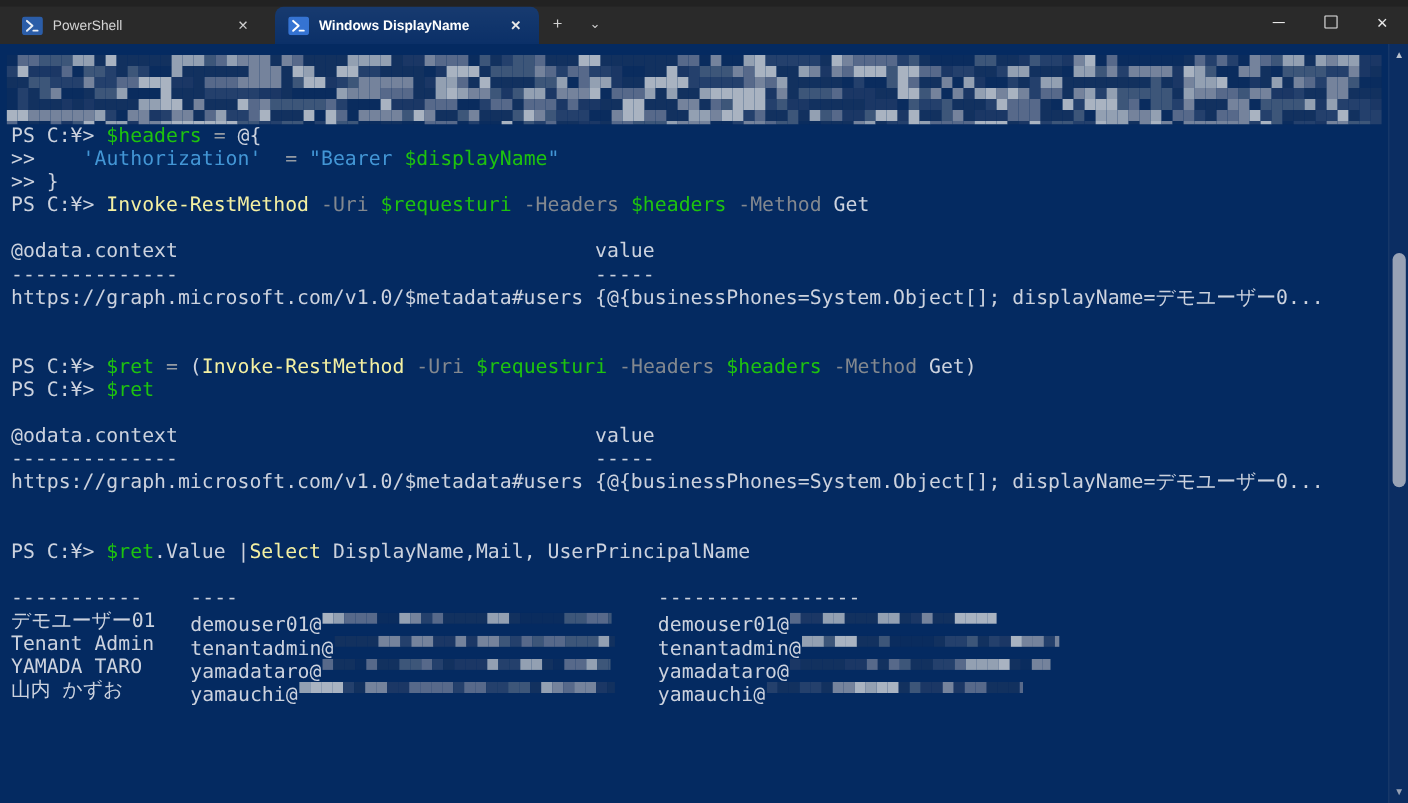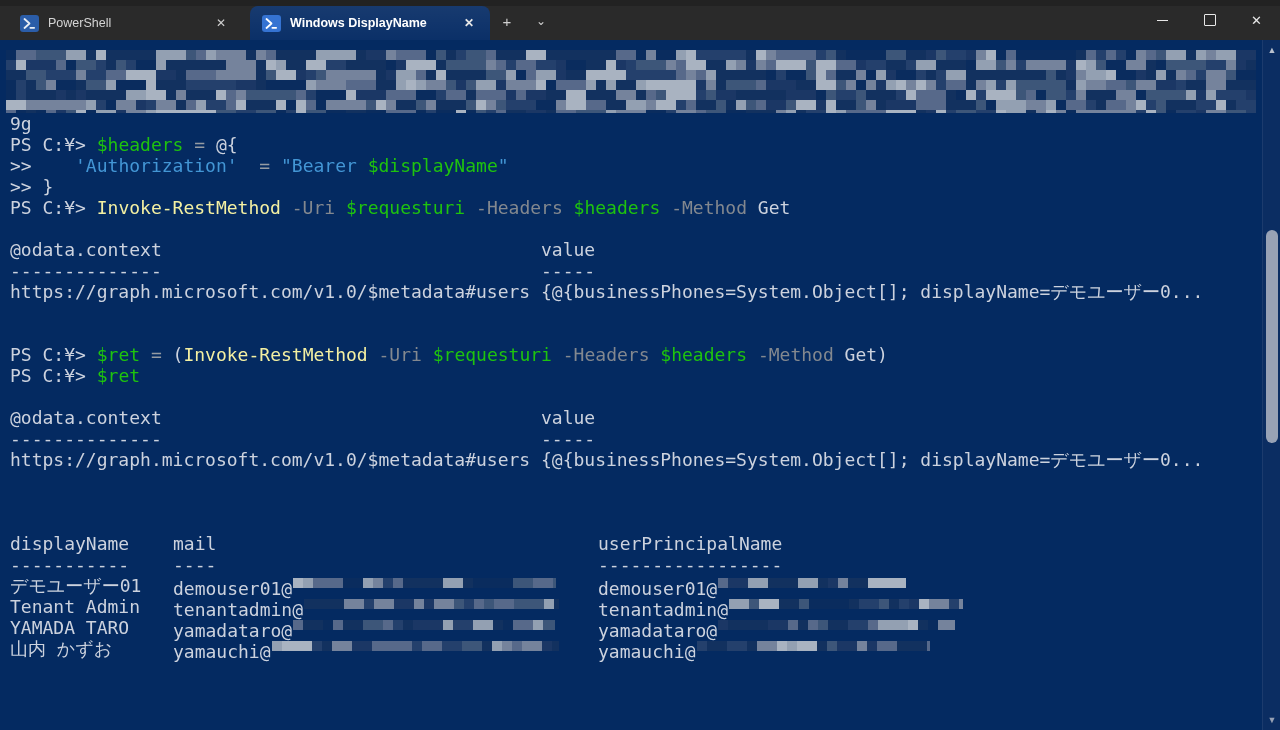--- a/index.html
+++ b/index.html
@@ -93,41 +93,40 @@
           <span class="maxbox"></span>
         </div>
       <div class="winbtn">
           <span class="xglyph">✕</span>
         </div>
     </div>
   </div>
 
   <div class="terminal">
       <div class="block-mosaic mosaic" style="width: 1252px; height: 63px;"><span class="mq" style="background:#0a2c5e"></span><span class="mq" style="background:#57698a"></span><span class="mq" style="background:#57698a"></span><span class="mq" style="background:#3d5679"></span><span class="mq" style="background:#3d5679"></span><span class="mq" style="background:#3d5679"></span><span class="mq" style="background:#93a0b2"></span><span class="mq" style="background:#93a0b2"></span><span class="mq" style="background:#12315f"></span><span class="mq" style="background:#a9b3c1"></span><span class="mq" style="background:#12315f"></span><span class="mq" style="background:#12315f"></span><span class="mq" style="background:#12315f"></span><span class="mq" style="background:#12315f"></span><span class="mq" style="background:#12315f"></span><span class="mq" style="background:#93a0b2"></span><span class="mq" style="background:#93a0b2"></span><span class="mq" style="background:#93a0b2"></span><span class="mq" style="background:#3d5679"></span><span class="mq" style="background:#57698a"></span><span class="mq" style="background:#93a0b2"></span><span class="mq" style="background:#75839c"></span><span class="mq" style="background:#75839c"></span><span class="mq" style="background:#75839c"></span><span class="mq" style="background:#12315f"></span><span class="mq" style="background:#75839c"></span><span class="mq" style="background:#57698a"></span><span class="mq" style="background:#12315f"></span><span class="mq" style="background:#12315f"></span><span class="mq" style="background:#12315f"></span><span class="mq" style="background:#12315f"></span><span class="mq" style="background:#93a0b2"></span><span class="mq" style="background:#93a0b2"></span><span class="mq" style="background:#93a0b2"></span><span class="mq" style="background:#93a0b2"></span><span class="mq" style="background:#12315f"></span><span class="mq" style="background:#1b3765"></span><span class="mq" style="background:#1b3765"></span><span class="mq" style="background:#75839c"></span><span class="mq" style="background:#57698a"></span><span class="mq" style="background:#57698a"></span><span class="mq" style="background:#57698a"></span><span class="mq" style="background:#0a2c5e"></span><span class="mq" style="background:#3d5679"></span><span class="mq" style="background:#12315f"></span><span class="mq" style="background:#24406c"></span><span class="mq" style="background:#3d5679"></span><span class="mq" style="background:#3d5679"></span><span class="mq" style="background:#57698a"></span><span class="mq" style="background:#12315f"></span><span class="mq" style="background:#12315f"></span><span class="mq" style="background:#12315f"></span><span class="mq" style="background:#a9b3c1"></span><span class="mq" style="background:#a9b3c1"></span><span class="mq" style="background:#12315f"></span><span class="mq" style="background:#12315f"></span><span class="mq" style="background:#12315f"></span><span class="mq" style="background:#12315f"></span><span class="mq" style="background:#12315f"></span><span class="mq" style="background:#12315f"></span><span class="mq" style="background:#12315f"></span><span class="mq" style="background:#57698a"></span><span class="mq" style="background:#57698a"></span><span class="mq" style="background:#0a2c5e"></span><span class="mq" style="background:#75839c"></span><span class="mq" style="background:#0a2c5e"></span><span class="mq" style="background:#0a2c5e"></span><span class="mq" style="background:#93a0b2"></span><span class="mq" style="background:#a9b3c1"></span><span class="mq" style="background:#24406c"></span><span class="mq" style="background:#24406c"></span><span class="mq" style="background:#24406c"></span><span class="mq" style="background:#24406c"></span><span class="mq" style="background:#24406c"></span><span class="mq" style="background:#12315f"></span><span class="mq" style="background:#a9b3c1"></span><span class="mq" style="background:#75839c"></span><span class="mq" style="background:#57698a"></span><span class="mq" style="background:#57698a"></span><span class="mq" style="background:#57698a"></span><span class="mq" style="background:#57698a"></span><span class="mq" style="background:#24406c"></span><span class="mq" style="background:#3d5679"></span><span class="mq" style="background:#12315f"></span><span class="mq" style="background:#0a2c5e"></span><span class="mq" style="background:#0a2c5e"></span><span class="mq" style="background:#0a2c5e"></span><span class="mq" style="background:#0a2c5e"></span><span class="mq" style="background:#3d5679"></span><span class="mq" style="background:#3d5679"></span><span class="mq" style="background:#12315f"></span><span class="mq" style="background:#12315f"></span><span class="mq" style="background:#1b3765"></span><span class="mq" style="background:#3d5679"></span><span class="mq" style="background:#24406c"></span><span class="mq" style="background:#24406c"></span><span class="mq" style="background:#1b3765"></span><span class="mq" style="background:#75839c"></span><span class="mq" style="background:#a9b3c1"></span><span class="mq" style="background:#0a2c5e"></span><span class="mq" style="background:#57698a"></span><span class="mq" style="background:#0a2c5e"></span><span class="mq" style="background:#0a2c5e"></span><span class="mq" style="background:#0a2c5e"></span><span class="mq" style="background:#0a2c5e"></span><span class="mq" style="background:#0a2c5e"></span><span class="mq" style="background:#0a2c5e"></span><span class="mq" style="background:#12315f"></span><span class="mq" style="background:#57698a"></span><span class="mq" style="background:#24406c"></span><span class="mq" style="background:#57698a"></span><span class="mq" style="background:#24406c"></span><span class="mq" style="background:#0a2c5e"></span><span class="mq" style="background:#75839c"></span><span class="mq" style="background:#57698a"></span><span class="mq" style="background:#3d5679"></span><span class="mq" style="background:#93a0b2"></span><span class="mq" style="background:#93a0b2"></span><span class="mq" style="background:#12315f"></span><span class="mq" style="background:#93a0b2"></span><span class="mq" style="background:#75839c"></span><span class="mq" style="background:#93a0b2"></span><span class="mq" style="background:#93a0b2"></span><span class="mq" style="background:#1b3765"></span><span class="mq" style="background:#1b3765"></span><span class="mq" style="background:#24406c"></span><span class="mq" style="background:#a9b3c1"></span><span class="mq" style="background:#1b3765"></span><span class="mq" style="background:#1b3765"></span><span class="mq" style="background:#1b3765"></span><span class="mq" style="background:#57698a"></span><span class="mq" style="background:#0a2c5e"></span><span class="mq" style="background:#3d5679"></span><span class="mq" style="background:#3d5679"></span><span class="mq" style="background:#24406c"></span><span class="mq" style="background:#12315f"></span><span class="mq" style="background:#3d5679"></span><span class="mq" style="background:#24406c"></span><span class="mq" style="background:#0a2c5e"></span><span class="mq" style="background:#0a2c5e"></span><span class="mq" style="background:#93a0b2"></span><span class="mq" style="background:#12315f"></span><span class="mq" style="background:#12315f"></span><span class="mq" style="background:#12315f"></span><span class="mq" style="background:#12315f"></span><span class="mq" style="background:#12315f"></span><span class="mq" style="background:#12315f"></span><span class="mq" style="background:#75839c"></span><span class="mq" style="background:#75839c"></span><span class="mq" style="background:#75839c"></span><span class="mq" style="background:#12315f"></span><span class="mq" style="background:#a9b3c1"></span><span class="mq" style="background:#93a0b2"></span><span class="mq" style="background:#12315f"></span><span class="mq" style="background:#12315f"></span><span class="mq" style="background:#a9b3c1"></span><span class="mq" style="background:#a9b3c1"></span><span class="mq" style="background:#24406c"></span><span class="mq" style="background:#24406c"></span><span class="mq" style="background:#12315f"></span><span class="mq" style="background:#12315f"></span><span class="mq" style="background:#12315f"></span><span class="mq" style="background:#12315f"></span><span class="mq" style="background:#0a2c5e"></span><span class="mq" style="background:#1b3765"></span><span class="mq" style="background:#a9b3c1"></span><span class="mq" style="background:#a9b3c1"></span><span class="mq" style="background:#a9b3c1"></span><span class="mq" style="background:#12315f"></span><span class="mq" style="background:#3d5679"></span><span class="mq" style="background:#3d5679"></span><span class="mq" style="background:#3d5679"></span><span class="mq" style="background:#3d5679"></span><span class="mq" style="background:#75839c"></span><span class="mq" style="background:#57698a"></span><span class="mq" style="background:#24406c"></span><span class="mq" style="background:#57698a"></span><span class="mq" style="background:#57698a"></span><span class="mq" style="background:#24406c"></span><span class="mq" style="background:#24406c"></span><span class="mq" style="background:#1b3765"></span><span class="mq" style="background:#0a2c5e"></span><span class="mq" style="background:#0a2c5e"></span><span class="mq" style="background:#12315f"></span><span class="mq" style="background:#12315f"></span><span class="mq" style="background:#a9b3c1"></span><span class="mq" style="background:#1b3765"></span><span class="mq" style="background:#24406c"></span><span class="mq" style="background:#3d5679"></span><span class="mq" style="background:#3d5679"></span><span class="mq" style="background:#3d5679"></span><span class="mq" style="background:#75839c"></span><span class="mq" style="background:#57698a"></span><span class="mq" style="background:#a9b3c1"></span><span class="mq" style="background:#a9b3c1"></span><span class="mq" style="background:#12315f"></span><span class="mq" style="background:#12315f"></span><span class="mq" style="background:#93a0b2"></span><span class="mq" style="background:#75839c"></span><span class="mq" style="background:#1b3765"></span><span class="mq" style="background:#75839c"></span><span class="mq" style="background:#57698a"></span><span class="mq" style="background:#a9b3c1"></span><span class="mq" style="background:#a9b3c1"></span><span class="mq" style="background:#a9b3c1"></span><span class="mq" style="background:#3d5679"></span><span class="mq" style="background:#a9b3c1"></span><span class="mq" style="background:#a9b3c1"></span><span class="mq" style="background:#57698a"></span><span class="mq" style="background:#57698a"></span><span class="mq" style="background:#1b3765"></span><span class="mq" style="background:#24406c"></span><span class="mq" style="background:#24406c"></span><span class="mq" style="background:#12315f"></span><span class="mq" style="background:#12315f"></span><span class="mq" style="background:#24406c"></span><span class="mq" style="background:#93a0b2"></span><span class="mq" style="background:#93a0b2"></span><span class="mq" style="background:#12315f"></span><span class="mq" style="background:#12315f"></span><span class="mq" style="background:#12315f"></span><span class="mq" style="background:#0a2c5e"></span><span class="mq" style="background:#93a0b2"></span><span class="mq" style="background:#93a0b2"></span><span class="mq" style="background:#3d5679"></span><span class="mq" style="background:#75839c"></span><span class="mq" style="background:#24406c"></span><span class="mq" style="background:#75839c"></span><span class="mq" style="background:#75839c"></span><span class="mq" style="background:#75839c"></span><span class="mq" style="background:#75839c"></span><span class="mq" style="background:#1b3765"></span><span class="mq" style="background:#a9b3c1"></span><span class="mq" style="background:#93a0b2"></span><span class="mq" style="background:#3d5679"></span><span class="mq" style="background:#0a2c5e"></span><span class="mq" style="background:#0a2c5e"></span><span class="mq" style="background:#75839c"></span><span class="mq" style="background:#75839c"></span><span class="mq" style="background:#12315f"></span><span class="mq" style="background:#0a2c5e"></span><span class="mq" style="background:#3d5679"></span><span class="mq" style="background:#3d5679"></span><span class="mq" style="background:#3d5679"></span><span class="mq" style="background:#3d5679"></span><span class="mq" style="background:#24406c"></span><span class="mq" style="background:#24406c"></span><span class="mq" style="background:#75839c"></span><span class="mq" style="background:#1b3765"></span><span class="mq" style="background:#12315f"></span><span class="mq" style="background:#12315f"></span><span class="mq" style="background:#12315f"></span><span class="mq" style="background:#3d5679"></span><span class="mq" style="background:#3d5679"></span><span class="mq" style="background:#24406c"></span><span class="mq" style="background:#24406c"></span><span class="mq" style="background:#24406c"></span><span class="mq" style="background:#75839c"></span><span class="mq" style="background:#24406c"></span><span class="mq" style="background:#24406c"></span><span class="mq" style="background:#57698a"></span><span class="mq" style="background:#57698a"></span><span class="mq" style="background:#a9b3c1"></span><span class="mq" style="background:#a9b3c1"></span><span class="mq" style="background:#a9b3c1"></span><span class="mq" style="background:#1b3765"></span><span class="mq" style="background:#1b3765"></span><span class="mq" style="background:#12315f"></span><span class="mq" style="background:#57698a"></span><span class="mq" style="background:#57698a"></span><span class="mq" style="background:#57698a"></span><span class="mq" style="background:#75839c"></span><span class="mq" style="background:#75839c"></span><span class="mq" style="background:#75839c"></span><span class="mq" style="background:#75839c"></span><span class="mq" style="background:#12315f"></span><span class="mq" style="background:#3d5679"></span><span class="mq" style="background:#a9b3c1"></span><span class="mq" style="background:#a9b3c1"></span><span class="mq" style="background:#1b3765"></span><span class="mq" style="background:#24406c"></span><span class="mq" style="background:#3d5679"></span><span class="mq" style="background:#75839c"></span><span class="mq" style="background:#75839c"></span><span class="mq" style="background:#75839c"></span><span class="mq" style="background:#75839c"></span><span class="mq" style="background:#75839c"></span><span class="mq" style="background:#12315f"></span><span class="mq" style="background:#1b3765"></span><span class="mq" style="background:#93a0b2"></span><span class="mq" style="background:#93a0b2"></span><span class="mq" style="background:#57698a"></span><span class="mq" style="background:#12315f"></span><span class="mq" style="background:#a9b3c1"></span><span class="mq" style="background:#12315f"></span><span class="mq" style="background:#12315f"></span><span class="mq" style="background:#12315f"></span><span class="mq" style="background:#12315f"></span><span class="mq" style="background:#3d5679"></span><span class="mq" style="background:#3d5679"></span><span class="mq" style="background:#93a0b2"></span><span class="mq" style="background:#0a2c5e"></span><span class="mq" style="background:#57698a"></span><span class="mq" style="background:#93a0b2"></span><span class="mq" style="background:#93a0b2"></span><span class="mq" style="background:#1b3765"></span><span class="mq" style="background:#12315f"></span><span class="mq" style="background:#12315f"></span><span class="mq" style="background:#a9b3c1"></span><span class="mq" style="background:#a9b3c1"></span><span class="mq" style="background:#a9b3c1"></span><span class="mq" style="background:#a9b3c1"></span><span class="mq" style="background:#24406c"></span><span class="mq" style="background:#24406c"></span><span class="mq" style="background:#24406c"></span><span class="mq" style="background:#24406c"></span><span class="mq" style="background:#24406c"></span><span class="mq" style="background:#57698a"></span><span class="mq" style="background:#75839c"></span><span class="mq" style="background:#57698a"></span><span class="mq" style="background:#93a0b2"></span><span class="mq" style="background:#12315f"></span><span class="mq" style="background:#12315f"></span><span class="mq" style="background:#12315f"></span><span class="mq" style="background:#12315f"></span><span class="mq" style="background:#12315f"></span><span class="mq" style="background:#0a2c5e"></span><span class="mq" style="background:#24406c"></span><span class="mq" style="background:#0a2c5e"></span><span class="mq" style="background:#0a2c5e"></span><span class="mq" style="background:#3d5679"></span><span class="mq" style="background:#a9b3c1"></span><span class="mq" style="background:#57698a"></span><span class="mq" style="background:#12315f"></span><span class="mq" style="background:#12315f"></span><span class="mq" style="background:#75839c"></span><span class="mq" style="background:#0a2c5e"></span><span class="mq" style="background:#93a0b2"></span><span class="mq" style="background:#1b3765"></span><span class="mq" style="background:#0a2c5e"></span><span class="mq" style="background:#0a2c5e"></span><span class="mq" style="background:#24406c"></span><span class="mq" style="background:#12315f"></span><span class="mq" style="background:#24406c"></span><span class="mq" style="background:#93a0b2"></span><span class="mq" style="background:#93a0b2"></span><span class="mq" style="background:#12315f"></span><span class="mq" style="background:#12315f"></span><span class="mq" style="background:#12315f"></span><span class="mq" style="background:#12315f"></span><span class="mq" style="background:#12315f"></span><span class="mq" style="background:#12315f"></span><span class="mq" style="background:#12315f"></span><span class="mq" style="background:#12315f"></span><span class="mq" style="background:#3d5679"></span><span class="mq" style="background:#12315f"></span><span class="mq" style="background:#1b3765"></span><span class="mq" style="background:#75839c"></span><span class="mq" style="background:#93a0b2"></span><span class="mq" style="background:#93a0b2"></span><span class="mq" style="background:#a9b3c1"></span><span class="mq" style="background:#0a2c5e"></span><span class="mq" style="background:#0a2c5e"></span><span class="mq" style="background:#1b3765"></span><span class="mq" style="background:#12315f"></span><span class="mq" style="background:#93a0b2"></span><span class="mq" style="background:#12315f"></span><span class="mq" style="background:#75839c"></span><span class="mq" style="background:#57698a"></span><span class="mq" style="background:#24406c"></span><span class="mq" style="background:#75839c"></span><span class="mq" style="background:#75839c"></span><span class="mq" style="background:#3d5679"></span><span class="mq" style="background:#0a2c5e"></span><span class="mq" style="background:#0a2c5e"></span><span class="mq" style="background:#0a2c5e"></span><span class="mq" style="background:#24406c"></span><span class="mq" style="background:#12315f"></span><span class="mq" style="background:#3d5679"></span><span class="mq" style="background:#75839c"></span><span class="mq" style="background:#0a2c5e"></span><span class="mq" style="background:#0a2c5e"></span><span class="mq" style="background:#12315f"></span><span class="mq" style="background:#3d5679"></span><span class="mq" style="background:#3d5679"></span><span class="mq" style="background:#93a0b2"></span><span class="mq" style="background:#0a2c5e"></span><span class="mq" style="background:#0a2c5e"></span><span class="mq" style="background:#0a2c5e"></span><span class="mq" style="background:#a9b3c1"></span><span class="mq" style="background:#12315f"></span><span class="mq" style="background:#12315f"></span><span class="mq" style="background:#12315f"></span><span class="mq" style="background:#24406c"></span><span class="mq" style="background:#24406c"></span><span class="mq" style="background:#24406c"></span><span class="mq" style="background:#24406c"></span><span class="mq" style="background:#24406c"></span><span class="mq" style="background:#1b3765"></span><span class="mq" style="background:#1b3765"></span><span class="mq" style="background:#12315f"></span><span class="mq" style="background:#0a2c5e"></span><span class="mq" style="background:#0a2c5e"></span><span class="mq" style="background:#0a2c5e"></span><span class="mq" style="background:#0a2c5e"></span><span class="mq" style="background:#93a0b2"></span><span class="mq" style="background:#75839c"></span><span class="mq" style="background:#75839c"></span><span class="mq" style="background:#75839c"></span><span class="mq" style="background:#57698a"></span><span class="mq" style="background:#57698a"></span><span class="mq" style="background:#57698a"></span><span class="mq" style="background:#12315f"></span><span class="mq" style="background:#12315f"></span><span class="mq" style="background:#93a0b2"></span><span class="mq" style="background:#a9b3c1"></span><span class="mq" style="background:#93a0b2"></span><span class="mq" style="background:#75839c"></span><span class="mq" style="background:#75839c"></span><span class="mq" style="background:#3d5679"></span><span class="mq" style="background:#1b3765"></span><span class="mq" style="background:#3d5679"></span><span class="mq" style="background:#93a0b2"></span><span class="mq" style="background:#93a0b2"></span><span class="mq" style="background:#1b3765"></span><span class="mq" style="background:#75839c"></span><span class="mq" style="background:#75839c"></span><span class="mq" style="background:#75839c"></span><span class="mq" style="background:#a9b3c1"></span><span class="mq" style="background:#0a2c5e"></span><span class="mq" style="background:#57698a"></span><span class="mq" style="background:#57698a"></span><span class="mq" style="background:#57698a"></span><span class="mq" style="background:#93a0b2"></span><span class="mq" style="background:#12315f"></span><span class="mq" style="background:#93a0b2"></span><span class="mq" style="background:#12315f"></span><span class="mq" style="background:#12315f"></span><span class="mq" style="background:#93a0b2"></span><span class="mq" style="background:#a9b3c1"></span><span class="mq" style="background:#a9b3c1"></span><span class="mq" style="background:#a9b3c1"></span><span class="mq" style="background:#a9b3c1"></span><span class="mq" style="background:#a9b3c1"></span><span class="mq" style="background:#1b3765"></span><span class="mq" style="background:#75839c"></span><span class="mq" style="background:#12315f"></span><span class="mq" style="background:#3d5679"></span><span class="mq" style="background:#3d5679"></span><span class="mq" style="background:#3d5679"></span><span class="mq" style="background:#57698a"></span><span class="mq" style="background:#1b3765"></span><span class="mq" style="background:#1b3765"></span><span class="mq" style="background:#1b3765"></span><span class="mq" style="background:#12315f"></span><span class="mq" style="background:#12315f"></span><span class="mq" style="background:#a9b3c1"></span><span class="mq" style="background:#a9b3c1"></span><span class="mq" style="background:#3d5679"></span><span class="mq" style="background:#75839c"></span><span class="mq" style="background:#0a2c5e"></span><span class="mq" style="background:#75839c"></span><span class="mq" style="background:#1b3765"></span><span class="mq" style="background:#93a0b2"></span><span class="mq" style="background:#a9b3c1"></span><span class="mq" style="background:#75839c"></span><span class="mq" style="background:#a9b3c1"></span><span class="mq" style="background:#75839c"></span><span class="mq" style="background:#24406c"></span><span class="mq" style="background:#57698a"></span><span class="mq" style="background:#57698a"></span><span class="mq" style="background:#12315f"></span><span class="mq" style="background:#75839c"></span><span class="mq" style="background:#93a0b2"></span><span class="mq" style="background:#24406c"></span><span class="mq" style="background:#93a0b2"></span><span class="mq" style="background:#3d5679"></span><span class="mq" style="background:#3d5679"></span><span class="mq" style="background:#3d5679"></span><span class="mq" style="background:#3d5679"></span><span class="mq" style="background:#3d5679"></span><span class="mq" style="background:#12315f"></span><span class="mq" style="background:#93a0b2"></span><span class="mq" style="background:#75839c"></span><span class="mq" style="background:#75839c"></span><span class="mq" style="background:#57698a"></span><span class="mq" style="background:#57698a"></span><span class="mq" style="background:#3d5679"></span><span class="mq" style="background:#75839c"></span><span class="mq" style="background:#75839c"></span><span class="mq" style="background:#1b3765"></span><span class="mq" style="background:#1b3765"></span><span class="mq" style="background:#24406c"></span><span class="mq" style="background:#12315f"></span><span class="mq" style="background:#12315f"></span><span class="mq" style="background:#75839c"></span><span class="mq" style="background:#75839c"></span><span class="mq" style="background:#12315f"></span><span class="mq" style="background:#12315f"></span><span class="mq" style="background:#12315f"></span><span class="mq" style="background:#0a2c5e"></span><span class="mq" style="background:#24406c"></span><span class="mq" style="background:#12315f"></span><span class="mq" style="background:#12315f"></span><span class="mq" style="background:#12315f"></span><span class="mq" style="background:#1b3765"></span><span class="mq" style="background:#12315f"></span><span class="mq" style="background:#1b3765"></span><span class="mq" style="background:#12315f"></span><span class="mq" style="background:#12315f"></span><span class="mq" style="background:#12315f"></span><span class="mq" style="background:#12315f"></span><span class="mq" style="background:#93a0b2"></span><span class="mq" style="background:#93a0b2"></span><span class="mq" style="background:#a9b3c1"></span><span class="mq" style="background:#a9b3c1"></span><span class="mq" style="background:#12315f"></span><span class="mq" style="background:#75839c"></span><span class="mq" style="background:#12315f"></span><span class="mq" style="background:#12315f"></span><span class="mq" style="background:#12315f"></span><span class="mq" style="background:#a9b3c1"></span><span class="mq" style="background:#57698a"></span><span class="mq" style="background:#75839c"></span><span class="mq" style="background:#3d5679"></span><span class="mq" style="background:#3d5679"></span><span class="mq" style="background:#3d5679"></span><span class="mq" style="background:#3d5679"></span><span class="mq" style="background:#3d5679"></span><span class="mq" style="background:#57698a"></span><span class="mq" style="background:#24406c"></span><span class="mq" style="background:#0a2c5e"></span><span class="mq" style="background:#0a2c5e"></span><span class="mq" style="background:#0a2c5e"></span><span class="mq" style="background:#a9b3c1"></span><span class="mq" style="background:#1b3765"></span><span class="mq" style="background:#1b3765"></span><span class="mq" style="background:#1b3765"></span><span class="mq" style="background:#57698a"></span><span class="mq" style="background:#57698a"></span><span class="mq" style="background:#57698a"></span><span class="mq" style="background:#0a2c5e"></span><span class="mq" style="background:#0a2c5e"></span><span class="mq" style="background:#24406c"></span><span class="mq" style="background:#57698a"></span><span class="mq" style="background:#57698a"></span><span class="mq" style="background:#12315f"></span><span class="mq" style="background:#57698a"></span><span class="mq" style="background:#57698a"></span><span class="mq" style="background:#57698a"></span><span class="mq" style="background:#1b3765"></span><span class="mq" style="background:#57698a"></span><span class="mq" style="background:#1b3765"></span><span class="mq" style="background:#1b3765"></span><span class="mq" style="background:#12315f"></span><span class="mq" style="background:#12315f"></span><span class="mq" style="background:#a9b3c1"></span><span class="mq" style="background:#a9b3c1"></span><span class="mq" style="background:#12315f"></span><span class="mq" style="background:#12315f"></span><span class="mq" style="background:#12315f"></span><span class="mq" style="background:#75839c"></span><span class="mq" style="background:#75839c"></span><span class="mq" style="background:#12315f"></span><span class="mq" style="background:#57698a"></span><span class="mq" style="background:#3d5679"></span><span class="mq" style="background:#a9b3c1"></span><span class="mq" style="background:#a9b3c1"></span><span class="mq" style="background:#a9b3c1"></span><span class="mq" style="background:#24406c"></span><span class="mq" style="background:#3d5679"></span><span class="mq" style="background:#1b3765"></span><span class="mq" style="background:#1b3765"></span><span class="mq" style="background:#12315f"></span><span class="mq" style="background:#12315f"></span><span class="mq" style="background:#12315f"></span><span class="mq" style="background:#12315f"></span><span class="mq" style="background:#12315f"></span><span class="mq" style="background:#1b3765"></span><span class="mq" style="background:#1b3765"></span><span class="mq" style="background:#1b3765"></span><span class="mq" style="background:#0a2c5e"></span><span class="mq" style="background:#3d5679"></span><span class="mq" style="background:#24406c"></span><span class="mq" style="background:#24406c"></span><span class="mq" style="background:#3d5679"></span><span class="mq" style="background:#12315f"></span><span class="mq" style="background:#12315f"></span><span class="mq" style="background:#12315f"></span><span class="mq" style="background:#24406c"></span><span class="mq" style="background:#a9b3c1"></span><span class="mq" style="background:#57698a"></span><span class="mq" style="background:#57698a"></span><span class="mq" style="background:#57698a"></span><span class="mq" style="background:#12315f"></span><span class="mq" style="background:#0a2c5e"></span><span class="mq" style="background:#a9b3c1"></span><span class="mq" style="background:#24406c"></span><span class="mq" style="background:#a9b3c1"></span><span class="mq" style="background:#a9b3c1"></span><span class="mq" style="background:#a9b3c1"></span><span class="mq" style="background:#3d5679"></span><span class="mq" style="background:#57698a"></span><span class="mq" style="background:#0a2c5e"></span><span class="mq" style="background:#3d5679"></span><span class="mq" style="background:#3d5679"></span><span class="mq" style="background:#24406c"></span><span class="mq" style="background:#75839c"></span><span class="mq" style="background:#12315f"></span><span class="mq" style="background:#12315f"></span><span class="mq" style="background:#12315f"></span><span class="mq" style="background:#75839c"></span><span class="mq" style="background:#75839c"></span><span class="mq" style="background:#0a2c5e"></span><span class="mq" style="background:#3d5679"></span><span class="mq" style="background:#3d5679"></span><span class="mq" style="background:#3d5679"></span><span class="mq" style="background:#3d5679"></span><span class="mq" style="background:#93a0b2"></span><span class="mq" style="background:#1b3765"></span><span class="mq" style="background:#93a0b2"></span><span class="mq" style="background:#24406c"></span><span class="mq" style="background:#24406c"></span><span class="mq" style="background:#24406c"></span><span class="mq" style="background:#1b3765"></span><span class="mq" style="background:#a9b3c1"></span><span class="mq" style="background:#a9b3c1"></span><span class="mq" style="background:#75839c"></span><span class="mq" style="background:#75839c"></span><span class="mq" style="background:#75839c"></span><span class="mq" style="background:#75839c"></span><span class="mq" style="background:#75839c"></span><span class="mq" style="background:#75839c"></span><span class="mq" style="background:#93a0b2"></span><span class="mq" style="background:#24406c"></span><span class="mq" style="background:#0a2c5e"></span><span class="mq" style="background:#75839c"></span><span class="mq" style="background:#75839c"></span><span class="mq" style="background:#1b3765"></span><span class="mq" style="background:#24406c"></span><span class="mq" style="background:#75839c"></span><span class="mq" style="background:#75839c"></span><span class="mq" style="background:#12315f"></span><span class="mq" style="background:#57698a"></span><span class="mq" style="background:#93a0b2"></span><span class="mq" style="background:#24406c"></span><span class="mq" style="background:#24406c"></span><span class="mq" style="background:#57698a"></span><span class="mq" style="background:#a9b3c1"></span><span class="mq" style="background:#12315f"></span><span class="mq" style="background:#12315f"></span><span class="mq" style="background:#12315f"></span><span class="mq" style="background:#a9b3c1"></span><span class="mq" style="background:#0a2c5e"></span><span class="mq" style="background:#a9b3c1"></span><span class="mq" style="background:#57698a"></span><span class="mq" style="background:#0a2c5e"></span><span class="mq" style="background:#75839c"></span><span class="mq" style="background:#75839c"></span><span class="mq" style="background:#75839c"></span><span class="mq" style="background:#75839c"></span><span class="mq" style="background:#3d5679"></span><span class="mq" style="background:#a9b3c1"></span><span class="mq" style="background:#75839c"></span><span class="mq" style="background:#12315f"></span><span class="mq" style="background:#12315f"></span><span class="mq" style="background:#3d5679"></span><span class="mq" style="background:#75839c"></span><span class="mq" style="background:#12315f"></span><span class="mq" style="background:#12315f"></span><span class="mq" style="background:#12315f"></span><span class="mq" style="background:#3d5679"></span><span class="mq" style="background:#a9b3c1"></span><span class="mq" style="background:#75839c"></span><span class="mq" style="background:#3d5679"></span><span class="mq" style="background:#24406c"></span><span class="mq" style="background:#24406c"></span><span class="mq" style="background:#24406c"></span><span class="mq" style="background:#0a2c5e"></span><span class="mq" style="background:#0a2c5e"></span><span class="mq" style="background:#75839c"></span><span class="mq" style="background:#a9b3c1"></span><span class="mq" style="background:#a9b3c1"></span><span class="mq" style="background:#57698a"></span><span class="mq" style="background:#57698a"></span><span class="mq" style="background:#12315f"></span><span class="mq" style="background:#12315f"></span><span class="mq" style="background:#93a0b2"></span><span class="mq" style="background:#93a0b2"></span><span class="mq" style="background:#75839c"></span><span class="mq" style="background:#a9b3c1"></span><span class="mq" style="background:#a9b3c1"></span><span class="mq" style="background:#24406c"></span><span class="mq" style="background:#57698a"></span><span class="mq" style="background:#12315f"></span><span class="mq" style="background:#12315f"></span><span class="mq" style="background:#3d5679"></span><span class="mq" style="background:#12315f"></span><span class="mq" style="background:#93a0b2"></span><span class="mq" style="background:#3d5679"></span><span class="mq" style="background:#57698a"></span><span class="mq" style="background:#1b3765"></span><span class="mq" style="background:#1b3765"></span><span class="mq" style="background:#3d5679"></span><span class="mq" style="background:#a9b3c1"></span><span class="mq" style="background:#a9b3c1"></span><span class="mq" style="background:#1b3765"></span><span class="mq" style="background:#a9b3c1"></span><span class="mq" style="background:#12315f"></span><span class="mq" style="background:#12315f"></span><span class="mq" style="background:#3d5679"></span><span class="mq" style="background:#75839c"></span><span class="mq" style="background:#12315f"></span><span class="mq" style="background:#1b3765"></span><span class="mq" style="background:#1b3765"></span><span class="mq" style="background:#1b3765"></span><span class="mq" style="background:#57698a"></span><span class="mq" style="background:#57698a"></span><span class="mq" style="background:#57698a"></span><span class="mq" style="background:#12315f"></span><span class="mq" style="background:#12315f"></span><span class="mq" style="background:#12315f"></span><span class="mq" style="background:#3d5679"></span><span class="mq" style="background:#0a2c5e"></span><span class="mq" style="background:#93a0b2"></span><span class="mq" style="background:#93a0b2"></span><span class="mq" style="background:#93a0b2"></span><span class="mq" style="background:#75839c"></span><span class="mq" style="background:#75839c"></span><span class="mq" style="background:#93a0b2"></span><span class="mq" style="background:#0a2c5e"></span><span class="mq" style="background:#57698a"></span><span class="mq" style="background:#57698a"></span><span class="mq" style="background:#24406c"></span><span class="mq" style="background:#12315f"></span><span class="mq" style="background:#57698a"></span><span class="mq" style="background:#57698a"></span><span class="mq" style="background:#75839c"></span><span class="mq" style="background:#a9b3c1"></span><span class="mq" style="background:#24406c"></span><span class="mq" style="background:#3d5679"></span><span class="mq" style="background:#12315f"></span><span class="mq" style="background:#12315f"></span><span class="mq" style="background:#12315f"></span><span class="mq" style="background:#24406c"></span><span class="mq" style="background:#24406c"></span><span class="mq" style="background:#a9b3c1"></span><span class="mq" style="background:#12315f"></span><span class="mq" style="background:#24406c"></span><span class="mq" style="background:#24406c"></span><span class="mq" style="background:#57698a"></span><span class="mq" style="background:#0a2c5e"></span><span class="mq" style="background:#12315f"></span><span class="mq" style="background:#0a2c5e"></span><span class="mq" style="background:#57698a"></span><span class="mq" style="background:#1b3765"></span><span class="mq" style="background:#3d5679"></span><span class="mq" style="background:#a9b3c1"></span><span class="mq" style="background:#0a2c5e"></span><span class="mq" style="background:#93a0b2"></span><span class="mq" style="background:#93a0b2"></span><span class="mq" style="background:#1b3765"></span><span class="mq" style="background:#75839c"></span><span class="mq" style="background:#75839c"></span><span class="mq" style="background:#93a0b2"></span><span class="mq" style="background:#a9b3c1"></span><span class="mq" style="background:#a9b3c1"></span><span class="mq" style="background:#a9b3c1"></span><span class="mq" style="background:#a9b3c1"></span><span class="mq" style="background:#a9b3c1"></span><span class="mq" style="background:#a9b3c1"></span><span class="mq" style="background:#3d5679"></span><span class="mq" style="background:#3d5679"></span><span class="mq" style="background:#24406c"></span><span class="mq" style="background:#24406c"></span><span class="mq" style="background:#3d5679"></span><span class="mq" style="background:#3d5679"></span><span class="mq" style="background:#0a2c5e"></span><span class="mq" style="background:#24406c"></span><span class="mq" style="background:#a9b3c1"></span><span class="mq" style="background:#3d5679"></span><span class="mq" style="background:#3d5679"></span><span class="mq" style="background:#0a2c5e"></span><span class="mq" style="background:#0a2c5e"></span><span class="mq" style="background:#12315f"></span><span class="mq" style="background:#12315f"></span><span class="mq" style="background:#0a2c5e"></span><span class="mq" style="background:#0a2c5e"></span><span class="mq" style="background:#57698a"></span><span class="mq" style="background:#57698a"></span><span class="mq" style="background:#57698a"></span><span class="mq" style="background:#0a2c5e"></span><span class="mq" style="background:#24406c"></span><span class="mq" style="background:#0a2c5e"></span><span class="mq" style="background:#0a2c5e"></span><span class="mq" style="background:#a9b3c1"></span><span class="mq" style="background:#0a2c5e"></span><span class="mq" style="background:#3d5679"></span><span class="mq" style="background:#24406c"></span><span class="mq" style="background:#57698a"></span><span class="mq" style="background:#12315f"></span><span class="mq" style="background:#12315f"></span><span class="mq" style="background:#1b3765"></span><span class="mq" style="background:#1b3765"></span><span class="mq" style="background:#12315f"></span><span class="mq" style="background:#57698a"></span><span class="mq" style="background:#57698a"></span><span class="mq" style="background:#3d5679"></span><span class="mq" style="background:#3d5679"></span><span class="mq" style="background:#3d5679"></span><span class="mq" style="background:#93a0b2"></span><span class="mq" style="background:#75839c"></span><span class="mq" style="background:#75839c"></span><span class="mq" style="background:#75839c"></span><span class="mq" style="background:#0a2c5e"></span><span class="mq" style="background:#0a2c5e"></span><span class="mq" style="background:#24406c"></span><span class="mq" style="background:#75839c"></span><span class="mq" style="background:#75839c"></span><span class="mq" style="background:#57698a"></span><span class="mq" style="background:#3d5679"></span><span class="mq" style="background:#3d5679"></span><span class="mq" style="background:#0a2c5e"></span><span class="mq" style="background:#0a2c5e"></span><span class="mq" style="background:#12315f"></span><span class="mq" style="background:#12315f"></span><span class="mq" style="background:#12315f"></span><span class="mq" style="background:#75839c"></span><span class="mq" style="background:#93a0b2"></span><span class="mq" style="background:#12315f"></span><span class="mq" style="background:#24406c"></span><span class="mq" style="background:#24406c"></span><span class="mq" style="background:#a9b3c1"></span><span class="mq" style="background:#93a0b2"></span><span class="mq" style="background:#57698a"></span><span class="mq" style="background:#57698a"></span><span class="mq" style="background:#57698a"></span><span class="mq" style="background:#57698a"></span><span class="mq" style="background:#a9b3c1"></span><span class="mq" style="background:#a9b3c1"></span><span class="mq" style="background:#a9b3c1"></span><span class="mq" style="background:#12315f"></span><span class="mq" style="background:#1b3765"></span><span class="mq" style="background:#a9b3c1"></span><span class="mq" style="background:#24406c"></span><span class="mq" style="background:#3d5679"></span><span class="mq" style="background:#3d5679"></span><span class="mq" style="background:#24406c"></span><span class="mq" style="background:#24406c"></span><span class="mq" style="background:#a9b3c1"></span><span class="mq" style="background:#93a0b2"></span><span class="mq" style="background:#93a0b2"></span><span class="mq" style="background:#12315f"></span><span class="mq" style="background:#75839c"></span><span class="mq" style="background:#a9b3c1"></span><span class="mq" style="background:#75839c"></span><span class="mq" style="background:#0a2c5e"></span><span class="mq" style="background:#75839c"></span><span class="mq" style="background:#75839c"></span><span class="mq" style="background:#75839c"></span><span class="mq" style="background:#75839c"></span><span class="mq" style="background:#75839c"></span><span class="mq" style="background:#75839c"></span><span class="mq" style="background:#24406c"></span><span class="mq" style="background:#a9b3c1"></span><span class="mq" style="background:#3d5679"></span><span class="mq" style="background:#0a2c5e"></span><span class="mq" style="background:#24406c"></span><span class="mq" style="background:#24406c"></span><span class="mq" style="background:#1b3765"></span><span class="mq" style="background:#75839c"></span><span class="mq" style="background:#75839c"></span><span class="mq" style="background:#3d5679"></span><span class="mq" style="background:#3d5679"></span><span class="mq" style="background:#24406c"></span></div>
-      <div class="tline"><span class="seg fg">9g</span></div>
       <div class="tline"><span class="seg fg">PS C:¥&gt; </span><span class="seg var">$headers</span><span class="seg fg"> </span><span class="seg op">=</span><span class="seg fg"> @{</span></div>
       <div class="tline"><span class="seg fg">&gt;&gt;    </span><span class="seg str">'Authorization'</span><span class="seg fg">  </span><span class="seg op">=</span><span class="seg fg"> </span><span class="seg str">"Bearer </span><span class="seg var">$displayName</span><span class="seg str">"</span></div>
       <div class="tline"><span class="seg fg">&gt;&gt; }</span></div>
       <div class="tline"><span class="seg fg">PS C:¥&gt; </span><span class="seg cmd">Invoke-RestMethod</span><span class="seg fg"> </span><span class="seg param">-Uri</span><span class="seg fg"> </span><span class="seg var">$requesturi</span><span class="seg fg"> </span><span class="seg param">-Headers</span><span class="seg fg"> </span><span class="seg var">$headers</span><span class="seg fg"> </span><span class="seg param">-Method</span><span class="seg fg"> Get</span></div>
       <div class="tline">&nbsp;</div>
       <div class="tline"><span class="seg fg">@odata.context</span><span class="seg fg abs" style="left: 541px;">value</span></div>
       <div class="tline"><span class="seg fg">--------------</span><span class="seg fg abs" style="left: 541px;">-----</span></div>
       <div class="tline"><span class="seg fg">https://graph.microsoft.com/v1.0/$metadata#users {@{businessPhones=System.Object[]; displayName=デモユーザー0...</span></div>
       <div class="tline">&nbsp;</div>
       <div class="tline">&nbsp;</div>
       <div class="tline"><span class="seg fg">PS C:¥&gt; </span><span class="seg var">$ret</span><span class="seg fg"> </span><span class="seg op">=</span><span class="seg fg"> (</span><span class="seg cmd">Invoke-RestMethod</span><span class="seg fg"> </span><span class="seg param">-Uri</span><span class="seg fg"> </span><span class="seg var">$requesturi</span><span class="seg fg"> </span><span class="seg param">-Headers</span><span class="seg fg"> </span><span class="seg var">$headers</span><span class="seg fg"> </span><span class="seg param">-Method</span><span class="seg fg"> Get)</span></div>
       <div class="tline"><span class="seg fg">PS C:¥&gt; </span><span class="seg var">$ret</span></div>
       <div class="tline">&nbsp;</div>
       <div class="tline"><span class="seg fg">@odata.context</span><span class="seg fg abs" style="left: 541px;">value</span></div>
       <div class="tline"><span class="seg fg">--------------</span><span class="seg fg abs" style="left: 541px;">-----</span></div>
       <div class="tline"><span class="seg fg">https://graph.microsoft.com/v1.0/$metadata#users {@{businessPhones=System.Object[]; displayName=デモユーザー0...</span></div>
       <div class="tline">&nbsp;</div>
       <div class="tline">&nbsp;</div>
+      <div class="tline"><span class="seg fg">PS C:¥&gt; </span><span class="seg var">$ret</span><span class="seg fg">.Value |</span><span class="seg cmd">Select</span><span class="seg fg"> DisplayName,Mail, UserPrincipalName</span></div>
       <div class="tline">&nbsp;</div>
-      <div class="tline cols"><span class="cell" style="left: 10px;"><span class="seg fg">displayName</span></span><span class="cell" style="left: 173px;"><span class="seg fg">mail</span></span><span class="cell" style="left: 598px;"><span class="seg fg">userPrincipalName</span></span></div>
       <div class="tline cols"><span class="cell" style="left: 10px;"><span class="seg fg">-----------</span></span><span class="cell" style="left: 173px;"><span class="seg fg">----</span></span><span class="cell" style="left: 598px;"><span class="seg fg">-----------------</span></span></div>
       <div class="tline cols"><span class="cell" style="left: 10px;"><span class="seg fg">デモユーザー01</span></span><span class="cell" style="left: 173px;"><span class="seg fg">demouser01@</span><span class="inline-mosaic mosaic" style="width: 263px; height: 20px;"><span class="mq" style="background:#a9b3c1"></span><span class="mq" style="background:#93a0b2"></span><span class="mq" style="background:#57698a"></span><span class="mq" style="background:#57698a"></span><span class="mq" style="background:#57698a"></span><span class="mq" style="background:#0a2c5e"></span><span class="mq" style="background:#0a2c5e"></span><span class="mq" style="background:#93a0b2"></span><span class="mq" style="background:#75839c"></span><span class="mq" style="background:#24406c"></span><span class="mq" style="background:#57698a"></span><span class="mq" style="background:#12315f"></span><span class="mq" style="background:#12315f"></span><span class="mq" style="background:#12315f"></span><span class="mq" style="background:#12315f"></span><span class="mq" style="background:#93a0b2"></span><span class="mq" style="background:#93a0b2"></span><span class="mq" style="background:#12315f"></span><span class="mq" style="background:#0a2c5e"></span><span class="mq" style="background:#0a2c5e"></span><span class="mq" style="background:#0a2c5e"></span><span class="mq" style="background:#0a2c5e"></span><span class="mq" style="background:#3d5679"></span><span class="mq" style="background:#3d5679"></span><span class="mq" style="background:#57698a"></span><span class="mq" style="background:#57698a"></span><span class="mq" style="background:#3d5679"></span></span></span><span class="cell" style="left: 598px;"><span class="seg fg">demouser01@</span><span class="inline-mosaic mosaic" style="width: 188px; height: 20px;"><span class="mq" style="background:#57698a"></span><span class="mq" style="background:#1b3765"></span><span class="mq" style="background:#1b3765"></span><span class="mq" style="background:#93a0b2"></span><span class="mq" style="background:#93a0b2"></span><span class="mq" style="background:#12315f"></span><span class="mq" style="background:#12315f"></span><span class="mq" style="background:#12315f"></span><span class="mq" style="background:#93a0b2"></span><span class="mq" style="background:#93a0b2"></span><span class="mq" style="background:#12315f"></span><span class="mq" style="background:#1b3765"></span><span class="mq" style="background:#75839c"></span><span class="mq" style="background:#12315f"></span><span class="mq" style="background:#12315f"></span><span class="mq" style="background:#a9b3c1"></span><span class="mq" style="background:#a9b3c1"></span><span class="mq" style="background:#a9b3c1"></span><span class="mq" style="background:#a9b3c1"></span></span></span></div>
       <div class="tline cols"><span class="cell" style="left: 10px;"><span class="seg fg">Tenant Admin</span></span><span class="cell" style="left: 173px;"><span class="seg fg">tenantadmin@</span><span class="inline-mosaic mosaic" style="width: 255px; height: 20px;"><span class="mq" style="background:#12315f"></span><span class="mq" style="background:#12315f"></span><span class="mq" style="background:#12315f"></span><span class="mq" style="background:#12315f"></span><span class="mq" style="background:#75839c"></span><span class="mq" style="background:#75839c"></span><span class="mq" style="background:#24406c"></span><span class="mq" style="background:#75839c"></span><span class="mq" style="background:#75839c"></span><span class="mq" style="background:#1b3765"></span><span class="mq" style="background:#1b3765"></span><span class="mq" style="background:#75839c"></span><span class="mq" style="background:#1b3765"></span><span class="mq" style="background:#75839c"></span><span class="mq" style="background:#75839c"></span><span class="mq" style="background:#3d5679"></span><span class="mq" style="background:#24406c"></span><span class="mq" style="background:#57698a"></span><span class="mq" style="background:#3d5679"></span><span class="mq" style="background:#57698a"></span><span class="mq" style="background:#57698a"></span><span class="mq" style="background:#3d5679"></span><span class="mq" style="background:#3d5679"></span><span class="mq" style="background:#3d5679"></span><span class="mq" style="background:#93a0b2"></span><span class="mq" style="background:#12315f"></span></span></span><span class="cell" style="left: 598px;"><span class="seg fg">tenantadmin@</span><span class="inline-mosaic mosaic" style="width: 234px; height: 20px;"><span class="mq" style="background:#93a0b2"></span><span class="mq" style="background:#93a0b2"></span><span class="mq" style="background:#3d5679"></span><span class="mq" style="background:#a9b3c1"></span><span class="mq" style="background:#a9b3c1"></span><span class="mq" style="background:#12315f"></span><span class="mq" style="background:#12315f"></span><span class="mq" style="background:#3d5679"></span><span class="mq" style="background:#0a2c5e"></span><span class="mq" style="background:#0a2c5e"></span><span class="mq" style="background:#0a2c5e"></span><span class="mq" style="background:#0a2c5e"></span><span class="mq" style="background:#12315f"></span><span class="mq" style="background:#24406c"></span><span class="mq" style="background:#24406c"></span><span class="mq" style="background:#3d5679"></span><span class="mq" style="background:#12315f"></span><span class="mq" style="background:#24406c"></span><span class="mq" style="background:#1b3765"></span><span class="mq" style="background:#a9b3c1"></span><span class="mq" style="background:#75839c"></span><span class="mq" style="background:#75839c"></span><span class="mq" style="background:#24406c"></span><span class="mq" style="background:#75839c"></span></span></span></div>
       <div class="tline cols"><span class="cell" style="left: 10px;"><span class="seg fg">YAMADA TARO</span></span><span class="cell" style="left: 173px;"><span class="seg fg">yamadataro@</span><span class="inline-mosaic mosaic" style="width: 262px; height: 20px;"><span class="mq" style="background:#57698a"></span><span class="mq" style="background:#12315f"></span><span class="mq" style="background:#12315f"></span><span class="mq" style="background:#0a2c5e"></span><span class="mq" style="background:#57698a"></span><span class="mq" style="background:#12315f"></span><span class="mq" style="background:#12315f"></span><span class="mq" style="background:#3d5679"></span><span class="mq" style="background:#3d5679"></span><span class="mq" style="background:#57698a"></span><span class="mq" style="background:#24406c"></span><span class="mq" style="background:#12315f"></span><span class="mq" style="background:#1b3765"></span><span class="mq" style="background:#1b3765"></span><span class="mq" style="background:#1b3765"></span><span class="mq" style="background:#93a0b2"></span><span class="mq" style="background:#24406c"></span><span class="mq" style="background:#24406c"></span><span class="mq" style="background:#93a0b2"></span><span class="mq" style="background:#93a0b2"></span><span class="mq" style="background:#12315f"></span><span class="mq" style="background:#0a2c5e"></span><span class="mq" style="background:#57698a"></span><span class="mq" style="background:#57698a"></span><span class="mq" style="background:#93a0b2"></span><span class="mq" style="background:#3d5679"></span><span class="mq" style="background:#3d5679"></span></span></span><span class="cell" style="left: 598px;"><span class="seg fg">yamadataro@</span><span class="inline-mosaic mosaic" style="width: 237px; height: 20px;"><span class="mq" style="background:#1b3765"></span><span class="mq" style="background:#12315f"></span><span class="mq" style="background:#12315f"></span><span class="mq" style="background:#12315f"></span><span class="mq" style="background:#12315f"></span><span class="mq" style="background:#1b3765"></span><span class="mq" style="background:#1b3765"></span><span class="mq" style="background:#57698a"></span><span class="mq" style="background:#12315f"></span><span class="mq" style="background:#57698a"></span><span class="mq" style="background:#3d5679"></span><span class="mq" style="background:#12315f"></span><span class="mq" style="background:#12315f"></span><span class="mq" style="background:#24406c"></span><span class="mq" style="background:#24406c"></span><span class="mq" style="background:#57698a"></span><span class="mq" style="background:#93a0b2"></span><span class="mq" style="background:#93a0b2"></span><span class="mq" style="background:#93a0b2"></span><span class="mq" style="background:#a9b3c1"></span><span class="mq" style="background:#12315f"></span><span class="mq" style="background:#0a2c5e"></span><span class="mq" style="background:#75839c"></span><span class="mq" style="background:#75839c"></span></span></span></div>
       <div class="tline cols"><span class="cell" style="left: 10px;"><span class="seg fg">山内 かずお</span></span><span class="cell" style="left: 173px;"><span class="seg fg">yamauchi@</span><span class="inline-mosaic mosaic" style="width: 287px; height: 20px;"><span class="mq" style="background:#93a0b2"></span><span class="mq" style="background:#a9b3c1"></span><span class="mq" style="background:#a9b3c1"></span><span class="mq" style="background:#a9b3c1"></span><span class="mq" style="background:#24406c"></span><span class="mq" style="background:#12315f"></span><span class="mq" style="background:#75839c"></span><span class="mq" style="background:#75839c"></span><span class="mq" style="background:#1b3765"></span><span class="mq" style="background:#1b3765"></span><span class="mq" style="background:#57698a"></span><span class="mq" style="background:#57698a"></span><span class="mq" style="background:#57698a"></span><span class="mq" style="background:#57698a"></span><span class="mq" style="background:#24406c"></span><span class="mq" style="background:#57698a"></span><span class="mq" style="background:#57698a"></span><span class="mq" style="background:#24406c"></span><span class="mq" style="background:#24406c"></span><span class="mq" style="background:#3d5679"></span><span class="mq" style="background:#3d5679"></span><span class="mq" style="background:#12315f"></span><span class="mq" style="background:#93a0b2"></span><span class="mq" style="background:#75839c"></span><span class="mq" style="background:#57698a"></span><span class="mq" style="background:#75839c"></span><span class="mq" style="background:#75839c"></span><span class="mq" style="background:#1b3765"></span><span class="mq" style="background:#12315f"></span></span></span><span class="cell" style="left: 598px;"><span class="seg fg">yamauchi@</span><span class="inline-mosaic mosaic" style="width: 233px; height: 20px;"><span class="mq" style="background:#24406c"></span><span class="mq" style="background:#12315f"></span><span class="mq" style="background:#12315f"></span><span class="mq" style="background:#24406c"></span><span class="mq" style="background:#24406c"></span><span class="mq" style="background:#12315f"></span><span class="mq" style="background:#75839c"></span><span class="mq" style="background:#75839c"></span><span class="mq" style="background:#a9b3c1"></span><span class="mq" style="background:#93a0b2"></span><span class="mq" style="background:#a9b3c1"></span><span class="mq" style="background:#a9b3c1"></span><span class="mq" style="background:#12315f"></span><span class="mq" style="background:#3d5679"></span><span class="mq" style="background:#1b3765"></span><span class="mq" style="background:#1b3765"></span><span class="mq" style="background:#75839c"></span><span class="mq" style="background:#1b3765"></span><span class="mq" style="background:#57698a"></span><span class="mq" style="background:#57698a"></span><span class="mq" style="background:#12315f"></span><span class="mq" style="background:#12315f"></span><span class="mq" style="background:#12315f"></span><span class="mq" style="background:#57698a"></span></span></span></div>
     </div>
 
   <div class="scrollbar">
     <div class="scroll-arrow up">▲</div>
     <div class="scroll-thumb"></div>

